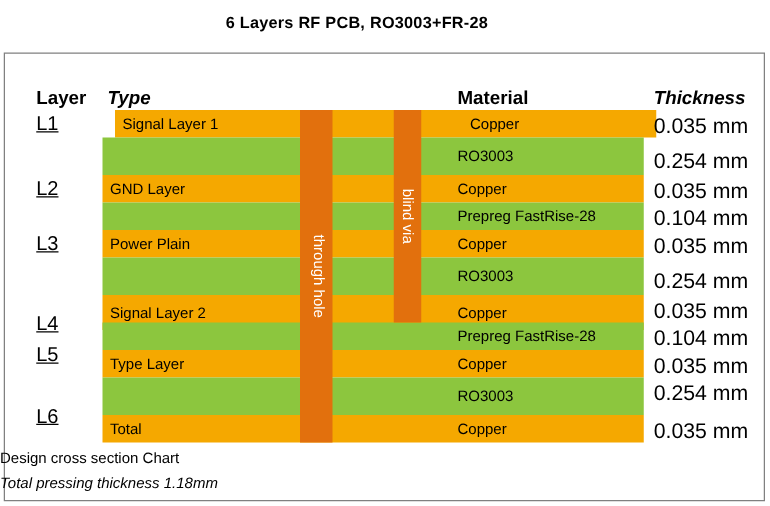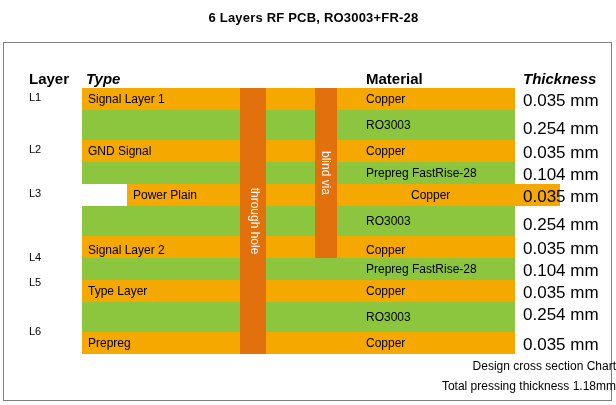--- a/index.html
+++ b/index.html
@@ -24,21 +24,20 @@
   }
   .title {
     position: absolute;
     left: 0;
     top: 10px;
     width: 571px;
     text-align: center;
     font-size: 13px;
     font-weight: bold;
     letter-spacing: 0.2px;
-    margin-left: 28px;
   }
   .frame {
     position: absolute;
     left: 3px;
     top: 42px;
     width: 609px;
     height: 359px;
     border: 1px solid #808080;
     box-sizing: border-box;
     background: #ffffff;
@@ -82,22 +81,23 @@
   }
   .row-thickness {
     position: absolute;
     left: 523px;
     font-size: 17px;
     white-space: nowrap;
   }
   .row-label {
     position: absolute;
     left: 29px;
-    font-size: 11px;
-    white-space: nowrap;
+    font-size: 16px;
+    white-space: nowrap;
+    text-decoration: underline;
   }
 
   
   .via {
     position: absolute;
     background: #e2700d;
   }
   .via-text {
     position: absolute;
     color: #ffffff;
@@ -106,69 +106,69 @@
     transform-origin: 50% 50%;
   }
   .via-text.rot {
     transform: rotate(90deg);
   }
 
   .footer {
     position: absolute;
     left: 0;
     width: 616px;
-    text-align: right;
+    text-align: left;
     font-size: 12px;
   }
   .footer1 { top: 359px; }
-  .footer2 { top: 379px; }
+  .footer2 { top: 379px; font-style: italic; }
 </style>
 </head>
 <body>
 
 <div id="stack">
 
   <div class="title">6 Layers RF PCB, RO3003+FR-28</div>
 
   <div class="frame"></div>
 
   <div class="hdr hdr-layer">Layer</div>
   <div class="hdr hdr-type">Type</div>
   <div class="hdr hdr-material">Material</div>
   <div class="hdr hdr-thickness">Thickness</div>
 
-  <div class="row copper" style="top:88px;height:22px;">
+  <div class="row copper" style="top:88px;height:22px;margin-left:10px;">
     <span class="row-type">Signal Layer 1</span>
     <span class="row-material">Copper</span>
   </div>
   <div class="row-label" style="top:91px;">L1</div>
   <div class="row-thickness" style="top:91px;">0.035 mm</div>
 
   <div class="row diel" style="top:110px;height:30px;">
     <span class="row-type"></span>
     <span class="row-material">RO3003</span>
   </div>
   <div class="row-label" style="top:119px;"></div>
   <div class="row-thickness" style="top:119px;">0.254 mm</div>
 
   <div class="row copper" style="top:140px;height:22px;">
-    <span class="row-type">GND Signal</span>
+    <span class="row-type">GND Layer</span>
     <span class="row-material">Copper</span>
   </div>
   <div class="row-label" style="top:143px;">L2</div>
   <div class="row-thickness" style="top:143px;">0.035 mm</div>
 
   <div class="row diel" style="top:162px;height:22px;">
     <span class="row-type"></span>
     <span class="row-material">Prepreg FastRise-28</span>
   </div>
   <div class="row-label" style="top:165px;"></div>
   <div class="row-thickness" style="top:165px;">0.104 mm</div>
 
-  <div class="row copper" style="top:184px;height:22px;margin-left:45px;">
+  <div class="row copper" style="top:184px;height:22px;">
     <span class="row-type">Power Plain</span>
     <span class="row-material">Copper</span>
   </div>
   <div class="row-label" style="top:187px;">L3</div>
   <div class="row-thickness" style="top:187px;">0.035 mm</div>
 
   <div class="row diel" style="top:206px;height:30px;">
     <span class="row-type"></span>
     <span class="row-material">RO3003</span>
   </div>
@@ -197,21 +197,21 @@
   <div class="row-thickness" style="top:283px;">0.035 mm</div>
 
   <div class="row diel" style="top:302px;height:30px;">
     <span class="row-type"></span>
     <span class="row-material">RO3003</span>
   </div>
   <div class="row-label" style="top:311px;"></div>
   <div class="row-thickness" style="top:305px;">0.254 mm</div>
 
   <div class="row copper" style="top:332px;height:22px;">
-    <span class="row-type">Prepreg</span>
+    <span class="row-type">Total</span>
     <span class="row-material">Copper</span>
   </div>
   <div class="row-label" style="top:325px;">L6</div>
   <div class="row-thickness" style="top:335px;">0.035 mm</div>
 
   <div class="via" style="left:240px;top:88px;width:26px;height:266px;"></div>
   <div class="via-text rot" style="left:195px;top:214px;width:120px;text-align:center;">through hole</div>
 
   <div class="via" style="left:315px;top:88px;width:22px;height:170px;"></div>
   <div class="via-text rot" style="left:291px;top:166px;width:70px;text-align:center;">blind via</div>

